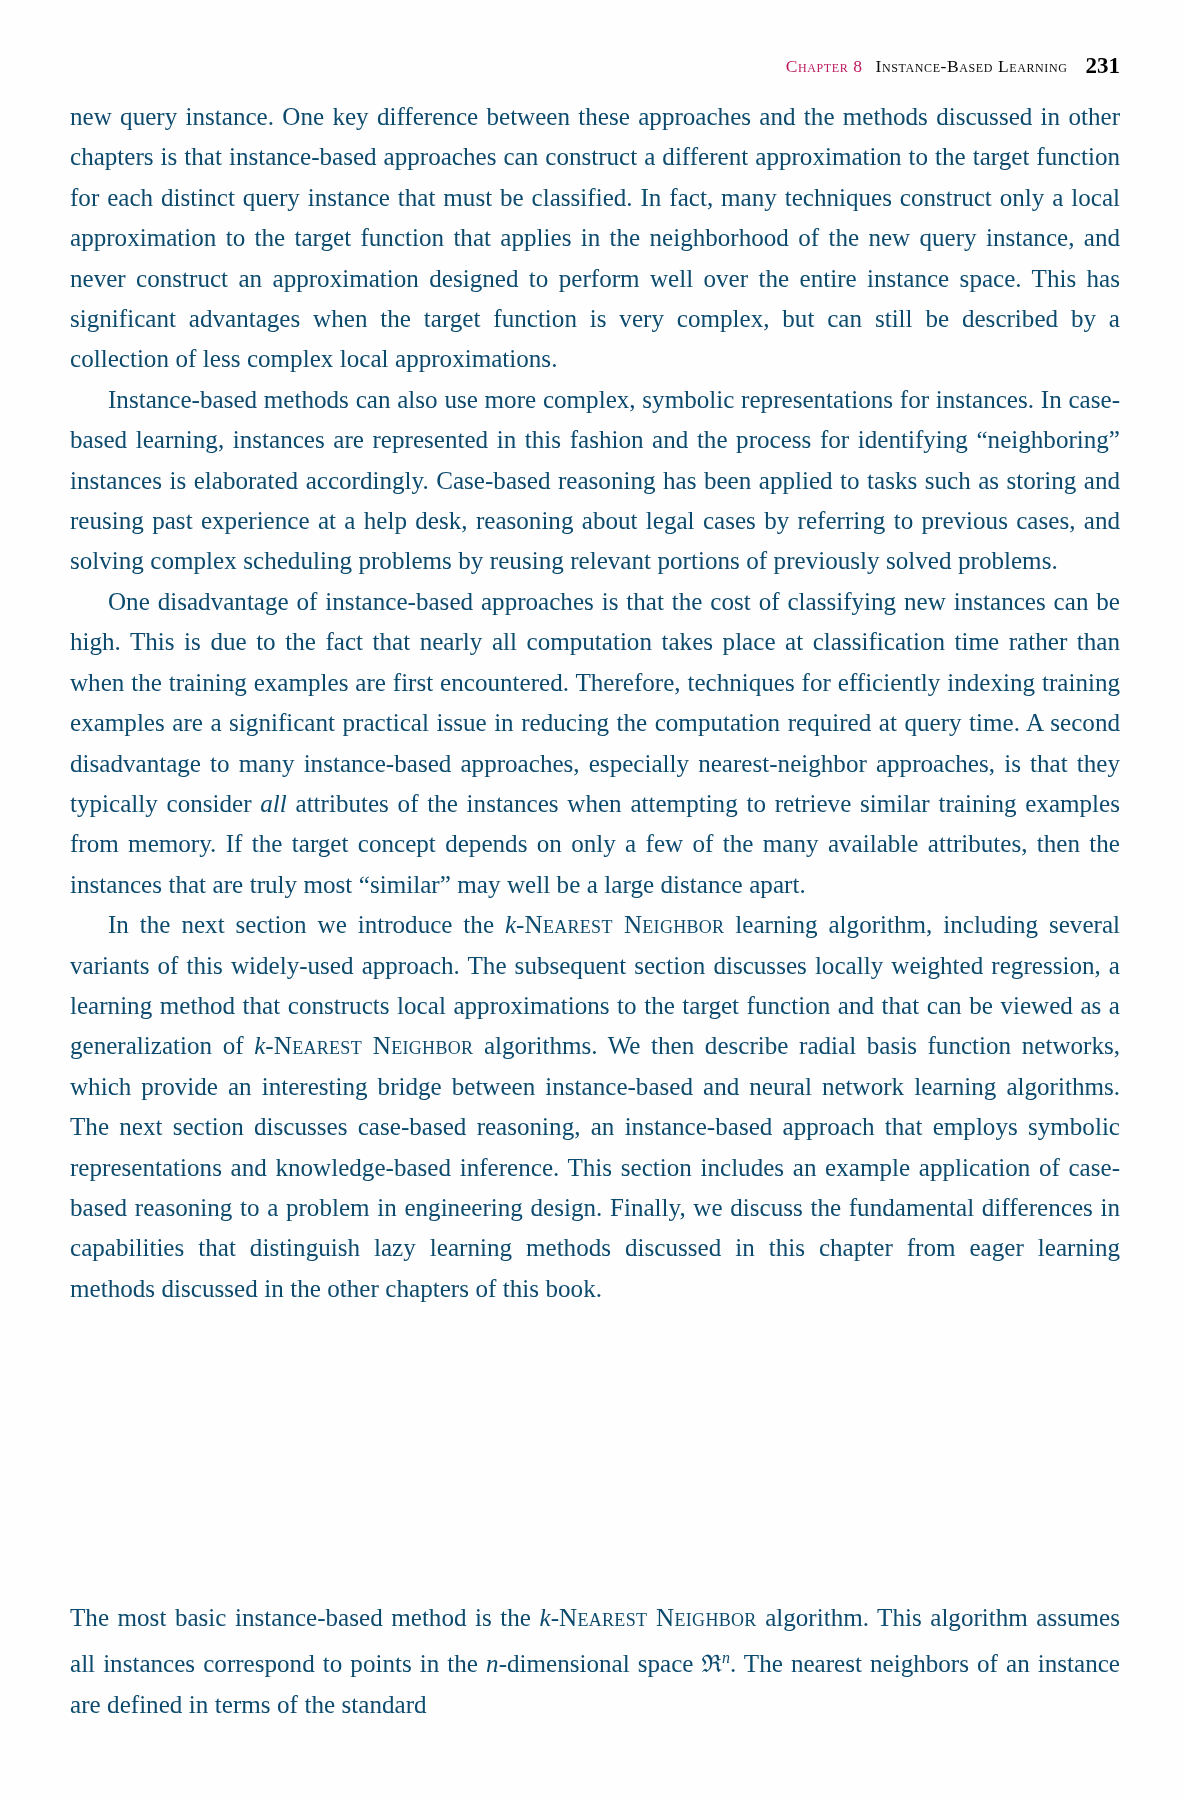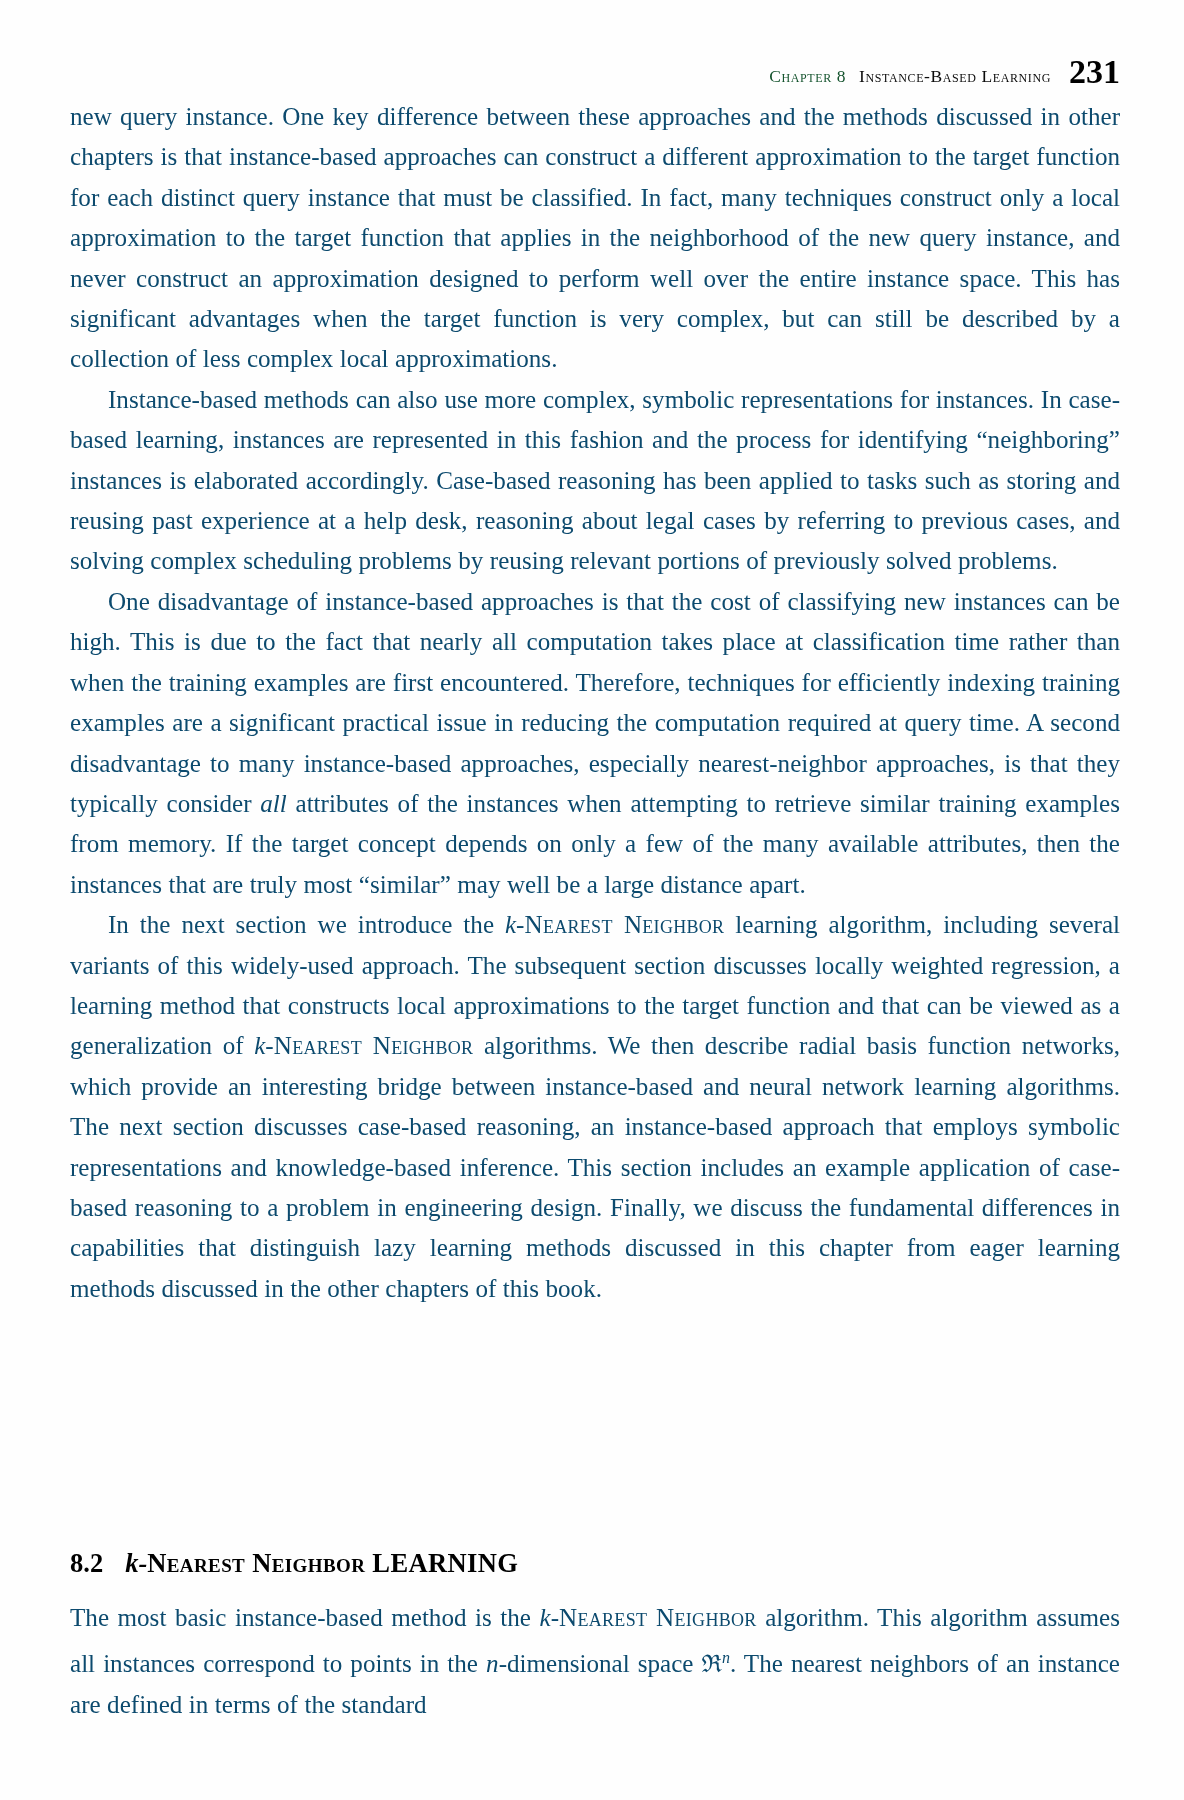--- a/index.html
+++ b/index.html
@@ -30,32 +30,32 @@
     left: 70px;
     top: 52px;
     width: 1050px;
     text-align: right;
     white-space: nowrap;
   }
   .running-head .rh-chapter {
     font-variant: small-caps;
     font-size: 17.5px;
     letter-spacing: 0.6px;
-    color: #14532d;
+    color: #be185d;
   }
   .running-head .rh-gap { display: inline-block; width: 13px; }
   .running-head .rh-title {
     font-variant: small-caps;
     font-size: 17.5px;
     letter-spacing: 0.6px;
     color: #0b0b0b;
     text-align: right;
   }
   .running-head .rh-page {
-    font-size: 34px;
+    font-size: 23px;
     font-weight: bold;
     letter-spacing: 0px;
     margin-left: 18px;
     color: #000;
     position: relative;
     top: 1px;
   }
 
   
   .textblock {
@@ -147,21 +147,18 @@
     <p class="body noindent">new query instance. One key difference between these approaches and the methods discussed in other chapters is that instance-based approaches can construct a different approximation to the target function for each distinct query instance that must be classified. In fact, many techniques construct only a local approximation to the target function that applies in the neighborhood of the new query instance, and never construct an approximation designed to perform well over the entire instance space. This has significant advantages when the target function is very complex, but can still be described by a collection of less complex local approximations.</p>
 
     <p class="body indent">Instance-based methods can also use more complex, symbolic representations for instances. In case-based learning, instances are represented in this fashion and the process for identifying “neighboring” instances is elaborated accordingly. Case-based reasoning has been applied to tasks such as storing and reusing past experience at a help desk, reasoning about legal cases by referring to previous cases, and solving complex scheduling problems by reusing relevant portions of previously solved problems.</p>
 
     <p class="body indent"><span>One disadvantage of instance-based approaches is that the cost of classifying new instances can be high. This is due to the fact that nearly all computation takes place at classification time rather than when the training examples are first encountered. Therefore, techniques for efficiently indexing training examples are a significant practical issue in reducing the computation required at query time. A second disadvantage to many instance-based approaches, especially nearest-neighbor approaches, is that they typically consider </span><span class="it">all</span><span> attributes of the instances when attempting to retrieve similar training examples from memory. If the target concept depends on only a few of the many available attributes, then the instances that are truly most “similar” may well be a large distance apart.</span></p>
 
     <p class="body indent"><span>In the next section we introduce the </span><span class="it">k-</span><span class="sc">Nearest Neighbor</span><span> learning algorithm, including several variants of this widely-used approach. The subsequent section discusses locally weighted regression, a learning method that constructs local approximations to the target function and that can be viewed as a generalization of </span><span class="it">k-</span><span class="sc">Nearest Neighbor</span><span> algorithms. We then describe radial basis function networks, which provide an interesting bridge between instance-based and neural network learning algorithms. The next section discusses case-based reasoning, an instance-based approach that employs symbolic representations and knowledge-based inference. This section includes an example application of case-based reasoning to a problem in engineering design. Finally, we discuss the fundamental differences in capabilities that distinguish lazy learning methods discussed in this chapter from eager learning methods discussed in the other chapters of this book.</span></p>
 
   </div>
 
-  <h2 class="section-heading">
-    <span class="sec-num">8.2</span><span class="sec-gap"></span><span class="sec-k">k-</span><span class="sec-sc">Nearest Neighbor</span><span class="sec-caps"> <span>LEARNING</span></span>
-  </h2>
 
   <div class="closing">
     <p class="body noindent"><span>The most basic instance-based method is the </span><span class="it">k-</span><span class="sc">Nearest Neighbor</span><span> algorithm. This algorithm assumes all instances correspond to points in the </span><span class="it">n</span><span>-dimensional space </span><span class="frak">ℜ</span><span class="sup">n</span><span>. The nearest neighbors of an instance are defined in terms of the standard</span></p>
   </div>
 
 </div>
 
 </body></html>

